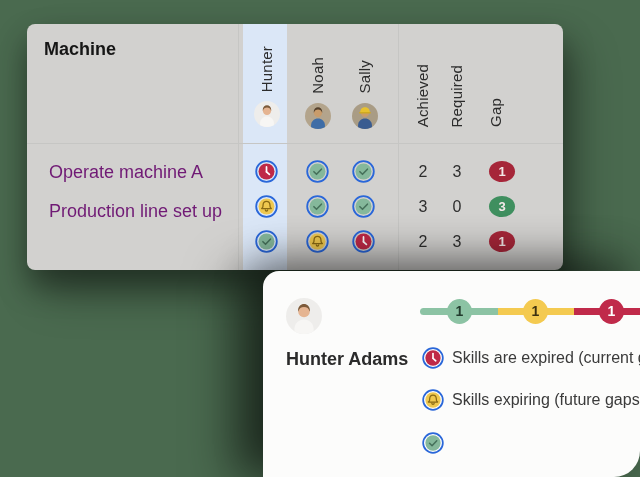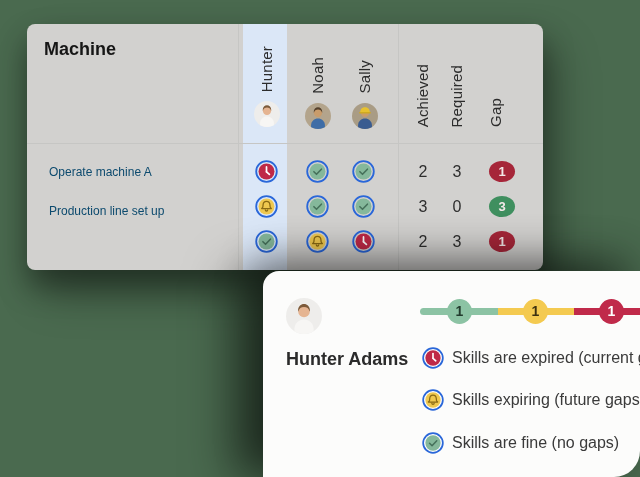--- a/index.html
+++ b/index.html
@@ -6,34 +6,35 @@
   #canvas{
     position:relative;width:640px;height:477px;overflow:hidden;
     background:var(--bg-green,#4a6a4f);
     font-family:"Liberation Sans",sans-serif;
   }
   
   .matrix-card{
     position:absolute;left:27px;top:24px;width:516px;height:246px;
     background:var(--card-gray,#d2d1cf);border-radius:8px;overflow:hidden;
     box-shadow:0 16px 30px rgba(0,0,0,.38), 14px 24px 44px rgba(0,0,0,.28);
+    padding-left:20px;
   }
   .col-highlight{position:absolute;left:216px;top:0;width:44px;height:246px;background:var(--highlight-blue,#dbe7f7);}
   .vdiv{position:absolute;top:0;width:1px;height:246px;background:var(--divider,#c6c6c4);}
   .hdiv{position:absolute;left:0;right:0;top:119px;height:1px;background:var(--divider,#c6c6c4);}
   .matrix-title{position:absolute;left:17px;top:15px;font-size:18px;font-weight:700;color:#161616;}
   .vlabel{
     position:absolute;writing-mode:vertical-rl;transform:rotate(180deg);
     font-size:15px;color:#2c2c2c;white-space:nowrap;letter-spacing:.2px;
   }
   .avatar{border-radius:50%;overflow:hidden;position:absolute;}
   .avatar svg{display:block;width:100%;height:100%;}
   .av26{width:26px;height:26px;}
   .av36{width:36px;height:36px;}
-  .row-label{position:absolute;left:22px;height:20px;line-height:20px;font-size:12px;color:#0c4a6e;}
+  .row-label{position:absolute;left:22px;height:20px;line-height:20px;font-size:18px;color:#701a75;}
   .st-cell{position:absolute;width:23px;height:23px;}
   .st-cell svg{display:block;width:100%;height:100%;}
   .num{position:absolute;width:24px;height:20px;line-height:20px;text-align:center;font-size:16px;color:#2e2e2e;}
   .badge{
     position:absolute;width:26px;height:21px;border-radius:50%;
     line-height:21px;text-align:center;font-size:13px;font-weight:700;color:#f3e9e9;
   }
   .badge.sev-red{background:var(--badge-red,#a62639);}
   .badge.sev-green{background:var(--badge-green,#3f8f5f);}
   
@@ -222,15 +223,14 @@
         </svg>
       </div>
     <div class="legend-row-text" style="top:119px">Skills expiring (future gaps)</div>
     <div class="legend-row-icon" style="top:161px">
         <svg viewBox="0 0 23 23">
           <circle cx="11.5" cy="11.5" r="10.3" fill="none" stroke="var(--ring-blue)" stroke-width="1.8"></circle>
           <circle cx="11.5" cy="11.5" r="8" fill="var(--status-green)"></circle>
           <path d="M7.9 11.7l2.6 2.6 4.9-5.1" fill="none" stroke="#46715b" stroke-width="1.6" stroke-linecap="round" stroke-linejoin="round"></path>
         </svg>
       </div>
-    <div class="legend-row-text" style="top:162px">Skills are fine (no gaps)</div>
   </div>
 </div>
 
 </body></html>

